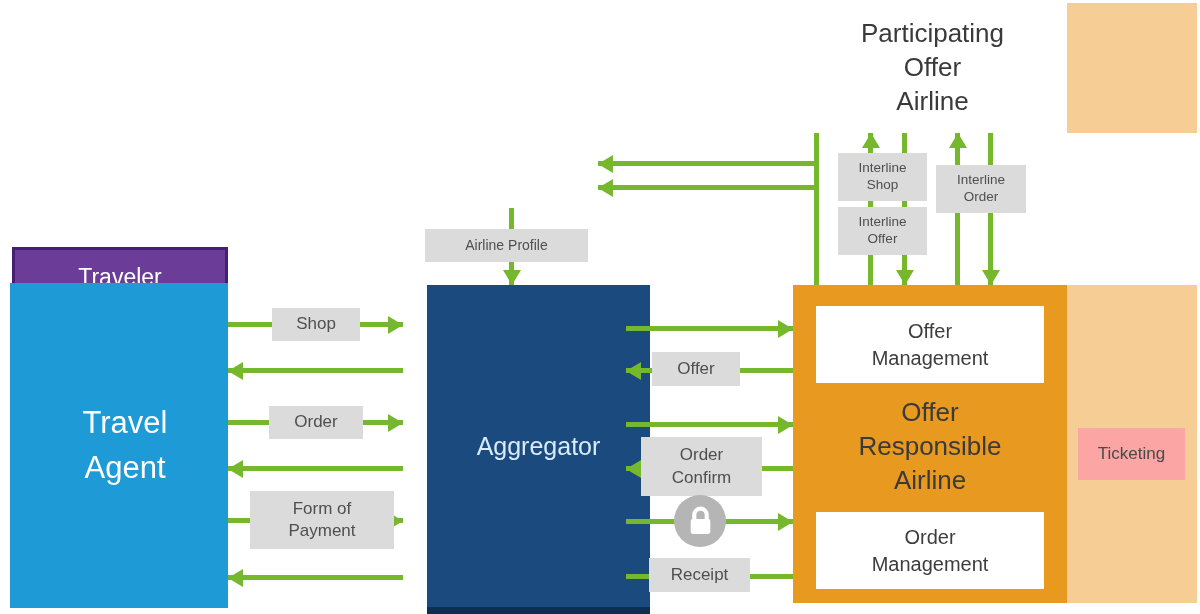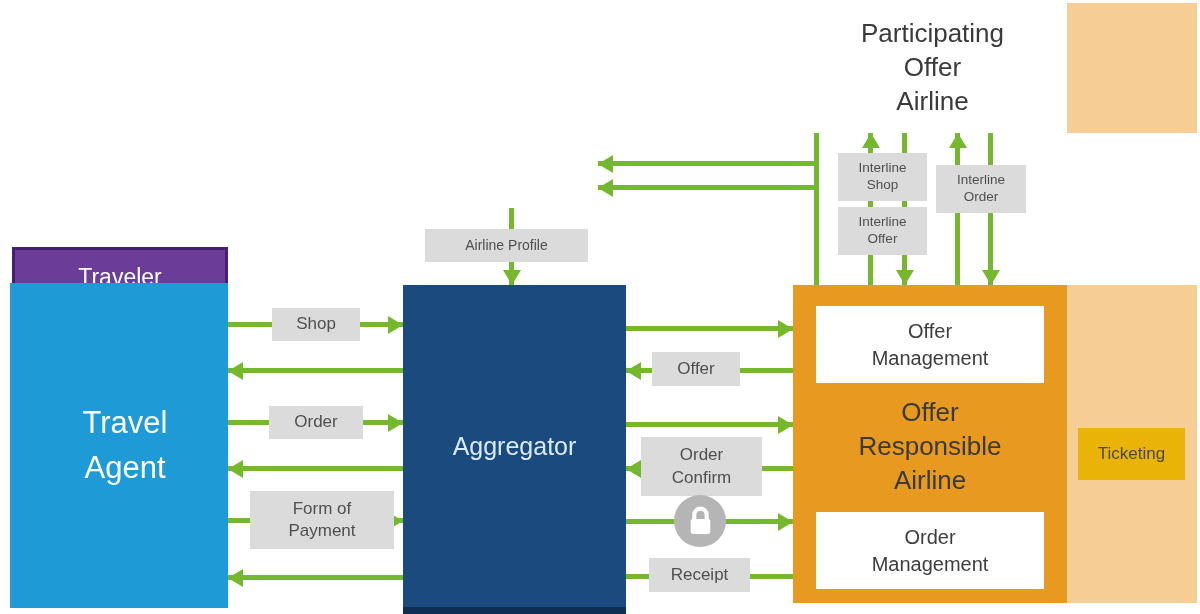--- a/index.html
+++ b/index.html
@@ -10,27 +10,27 @@
   .abs{position:absolute;}
   .box{
     display:flex;align-items:center;justify-content:center;text-align:center;
     white-space:pre-line;box-sizing:border-box;z-index:1;
   }
   
   .traveler{background:var(--purple,#6B3D98);border:3px solid var(--purple-dark,#451F72);
     color:#fff;font-size:23px;margin-top:38px;}
   .travel-agent{background:var(--blue,#1E9BD7);color:#fff;font-size:31px;line-height:1.45;padding-left:12px;}
   .aggregator{background:var(--navy,#1A4A7E);color:#D9EAF8;font-size:25px;
-    border-bottom:7px solid var(--navy-dark,#0E2F52);}
+    border-bottom:7px solid var(--navy-dark,#0E2F52);margin-left:24px;}
   .pd{background:var(--gray,#757575);color:#fff;font-size:20px;line-height:1.35;}
   .orange{background:var(--orange,#E8991F);}
   .light-orange{background:var(--light-orange,#F6CD95);}
   .org-title{color:#3A3A3A;font-weight:normal;font-size:26px;line-height:1.3;z-index:2;background:transparent;}
   .white-box{background:#fff;color:#3D3D3D;font-size:20px;line-height:1.35;z-index:2;}
-  .ticketing{background:#eab308;color:#4A4A4A;font-size:17px;z-index:2;}
+  .ticketing{background:#fca5a5;color:#4A4A4A;font-size:17px;z-index:2;}
   
   .chip{
     background:var(--chip,#DBDBDB);color:var(--chip-text,#4F4F4F);
     display:flex;align-items:center;justify-content:center;text-align:center;
     font-size:17px;line-height:1.3;white-space:pre-line;z-index:3;box-sizing:border-box;
   }
   .chip.small{font-size:13.5px;line-height:1.25;}
   .chip.ap{font-size:14px;}
   
   .hline{position:absolute;height:5px;background:var(--green,#76B82D);z-index:2;}

